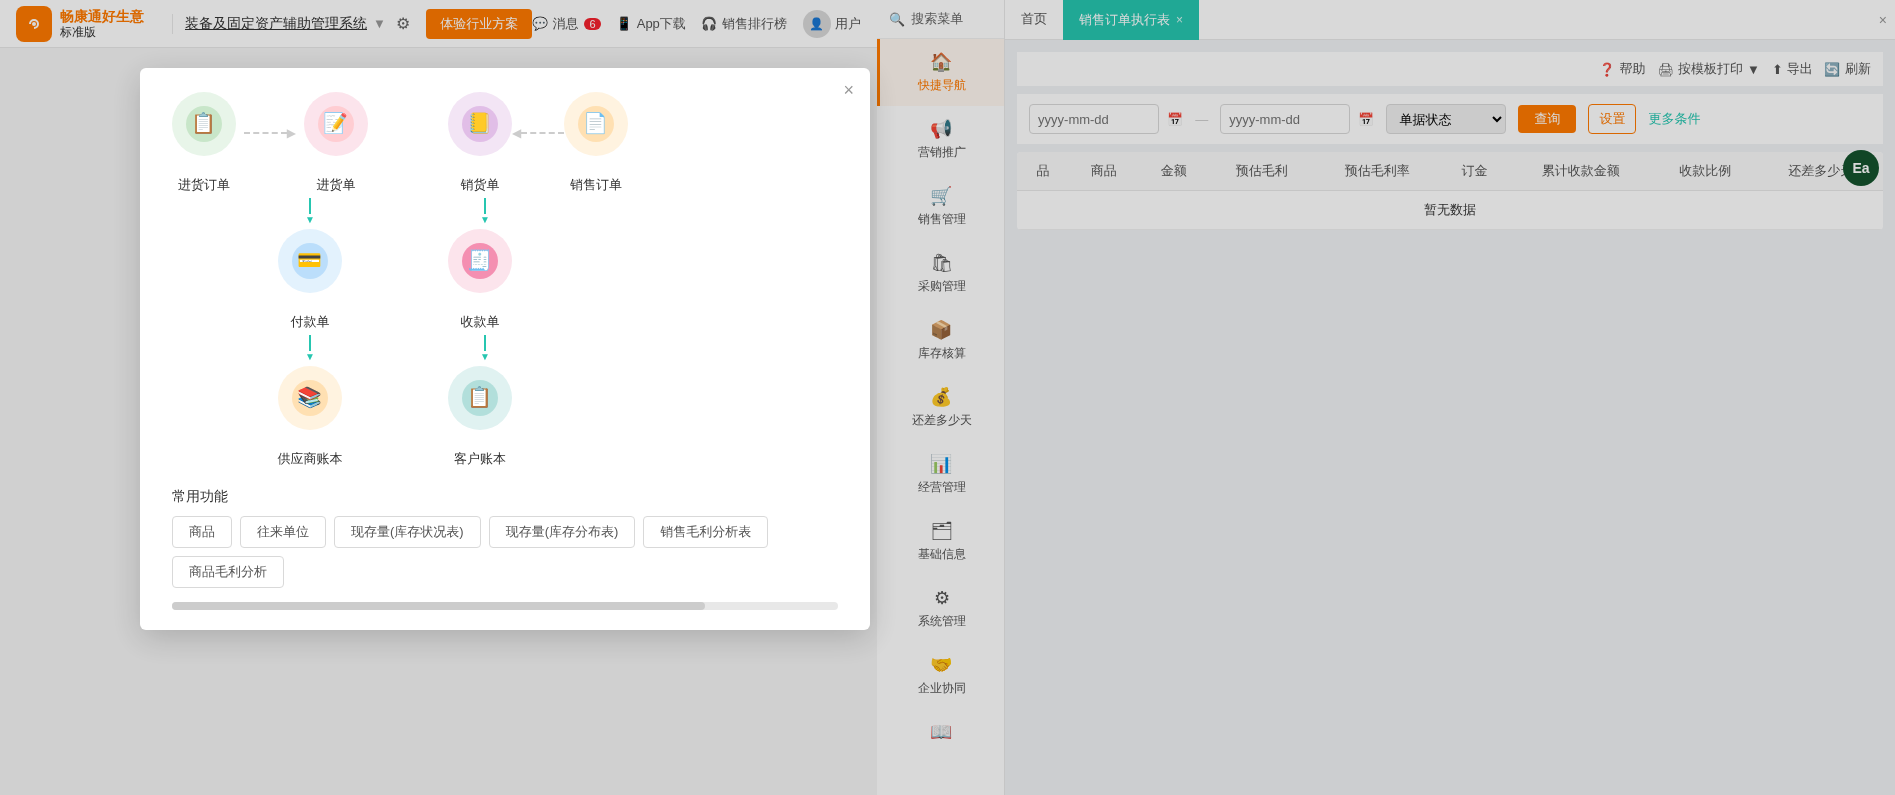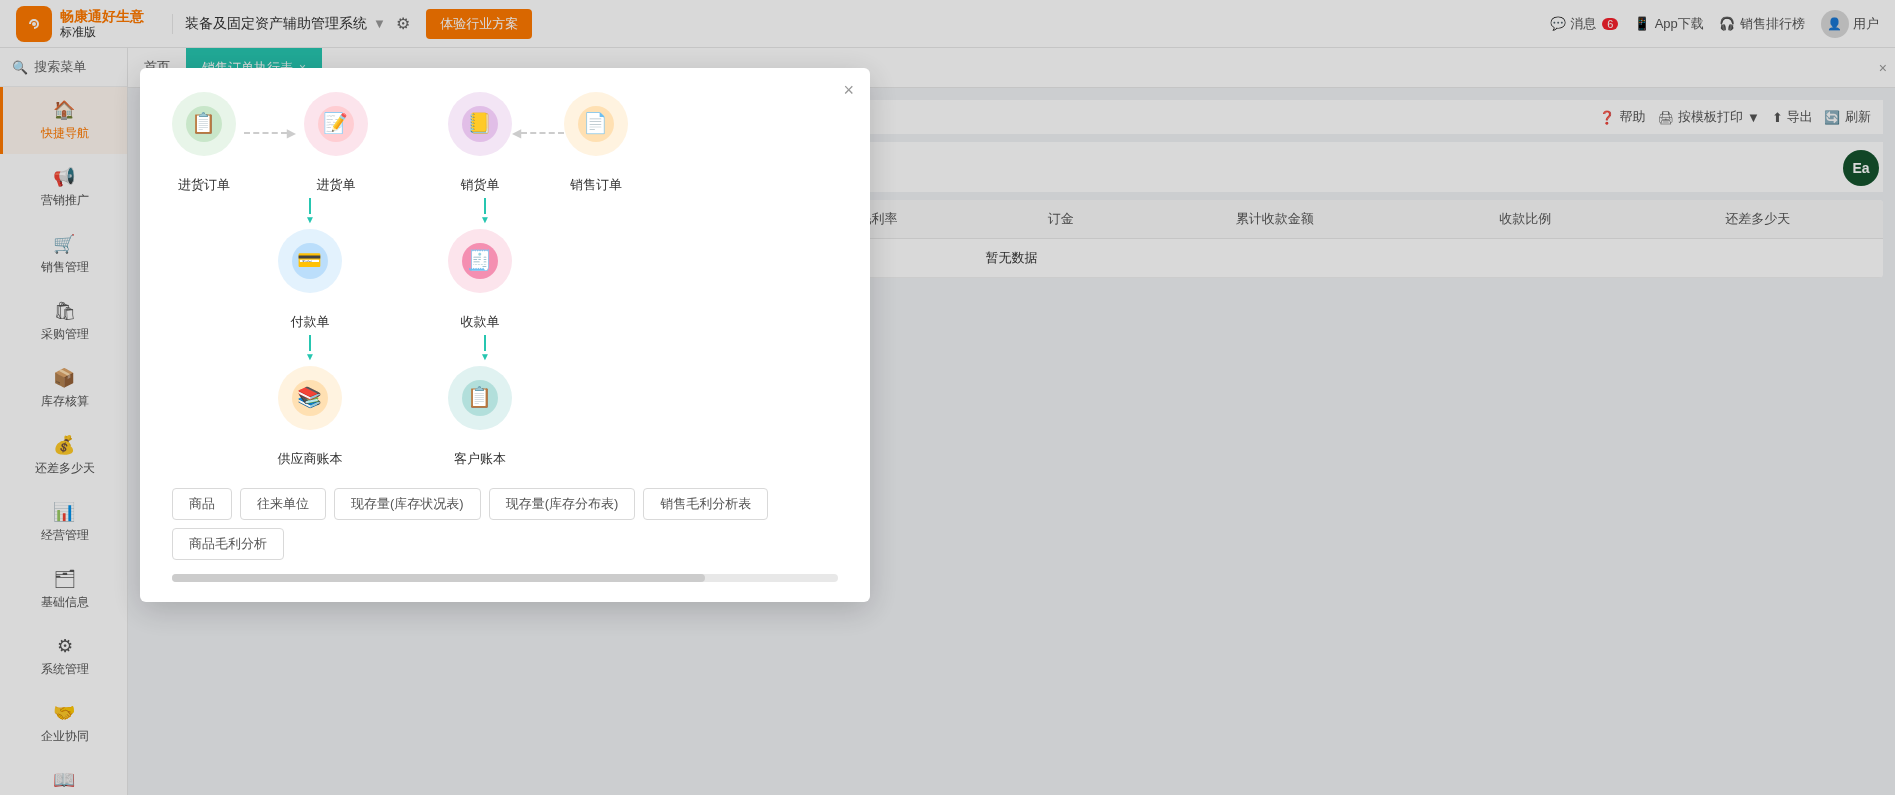--- a/index.html
+++ b/index.html
@@ -1,19 +1,19 @@
 <!DOCTYPE html>
 <html><head>
   <meta charset="utf-8">
   <style>
     * { box-sizing: border-box; margin: 0; padding: 0; }
     body { font-family: 'Microsoft YaHei', Arial, sans-serif; font-size: 13px; background: #f5f5f5; overflow: hidden; }
 
     
-    .app-wrapper { display: flex; flex-direction: column; height: 795px; width: 1895px; }
+    .app-wrapper { display: flex; flex-direction: row; height: 795px; width: 1895px; }
     .top-bar { display: flex; align-items: center; background: #fff; height: 48px; padding: 0 16px; border-bottom: 1px solid #e8e8e8; flex-shrink: 0; }
     .main-area { display: flex; flex: 1; overflow: hidden; }
     .sidebar { width: 128px; background: #fff; border-right: 1px solid #e8e8e8; display: flex; flex-direction: column; flex-shrink: 0; }
     .content-area { flex: 1; display: flex; flex-direction: column; background: #f0f2f5; }
     .tab-bar { display: flex; align-items: center; background: #fff; height: 40px; padding: 0; border-bottom: 1px solid #e8e8e8; flex-shrink: 0; }
     .main-content { flex: 1; padding: 12px; position: relative; overflow: auto; }
 
     
     .logo-area { display: flex; align-items: center; gap: 8px; margin-right: 16px; }
     .logo-icon { width: 36px; height: 36px; background: #ff7a00; border-radius: 8px; display: flex; align-items: center; justify-content: center; }
@@ -102,21 +102,21 @@
           <path d="M8 12c0-2.2 1.8-4 4-4s4 1.8 4 4-1.8 4-4 4" stroke="#fff" stroke-width="2" fill="none"></path>
           <circle cx="12" cy="12" r="2" fill="#fff"></circle>
         </svg>
       </div>
       <div class="logo-text">
         <div class="main">畅康通好生意</div>
         <div>标准版</div>
       </div>
     </div>
     <div class="top-bar-divider"></div>
-    <span style="font-size:14px;color:#333;">装备及固定资产辅助管理系统</span>
+    <span style="font-size:14px;color:#333;text-decoration:underline;">装备及固定资产辅助管理系统</span>
     <span style="color:#999;margin-left:6px;cursor:pointer;">▼</span>
     <span style="margin-left:10px;color:#666;font-size:16px;cursor:pointer;">⚙</span>
     <button class="top-bar-btn" style="margin-left:16px;">体验行业方案</button>
     <div class="top-bar-right">
       <div class="top-bar-item">
         <span>💬</span>
         <span>消息</span>
         <span class="badge">6</span>
       </div>
       <div class="top-bar-item">
@@ -406,20 +406,21 @@
                   </svg>
               </div>
               <span class="flow-label">客户账本</span>
             </div>
           </div>
         </div>
       </div>
     </div>
 
     <div class="common-functions">
+      <div class="cf-title">常用功能</div>
       <div class="cf-btns">
         <button class="cf-btn">商品</button>
         <button class="cf-btn">往来单位</button>
         <button class="cf-btn">现存量(库存状况表)</button>
         <button class="cf-btn">现存量(库存分布表)</button>
         <button class="cf-btn">销售毛利分析表</button>
         <button class="cf-btn">商品毛利分析</button>
       </div>
     </div>
 

